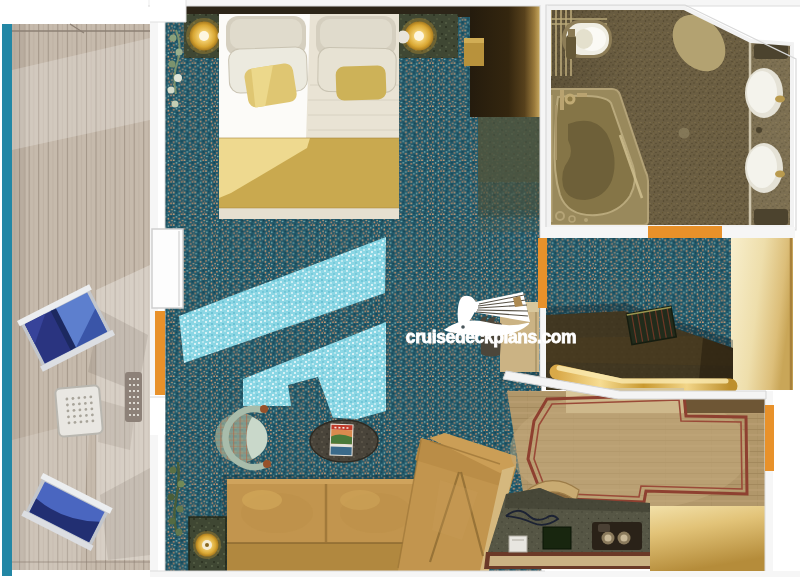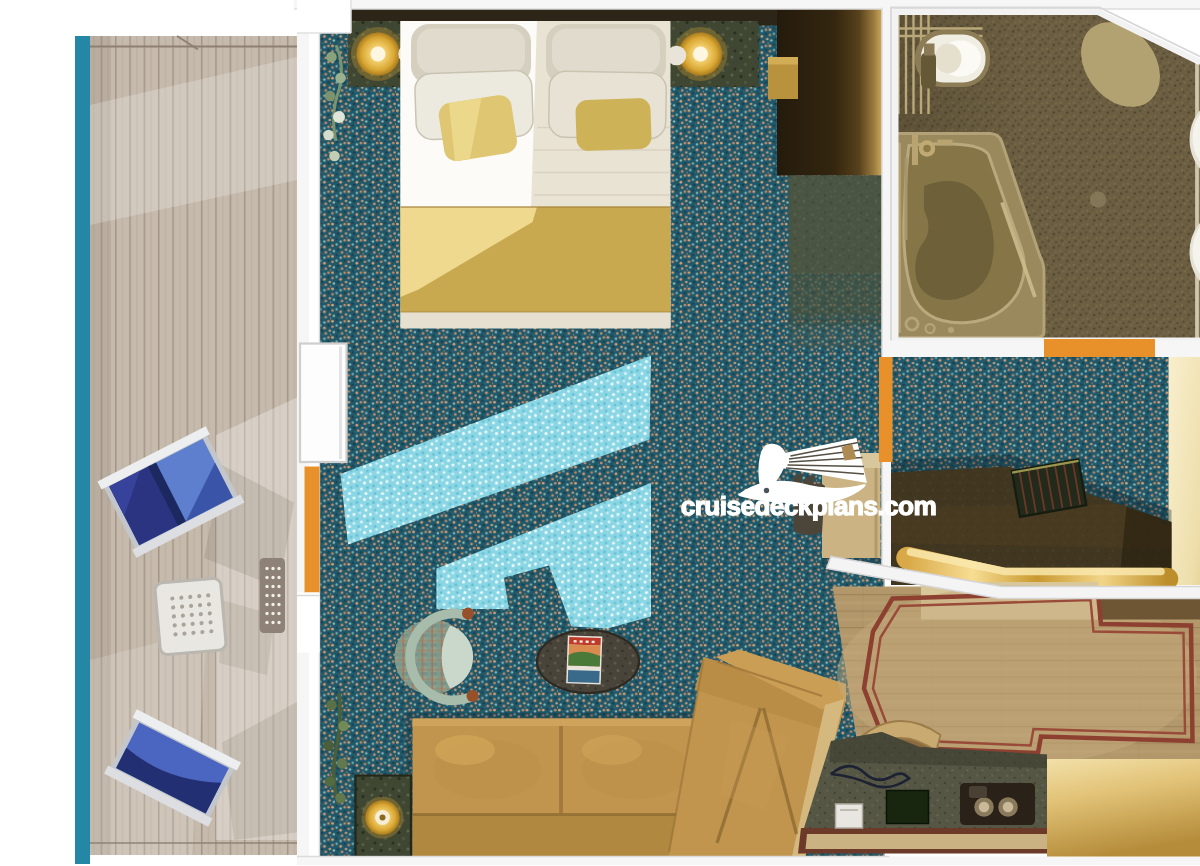--- a/index.html
+++ b/index.html
@@ -1,16 +1,16 @@
 <!DOCTYPE html>
 <html><head>
 <meta charset="utf-8">
 <style>
   html,body{margin:0;padding:0;background:#ffffff;}
-  #plan{width:660px;height:577px;position:relative;font-family:"Liberation Sans", sans-serif;padding-left:48px;}
+  #plan{width:660px;height:577px;position:relative;font-family:"Liberation Sans", sans-serif;}
 </style>
 </head>
 <body>
 <div id="plan">
 <svg width="800" height="577" viewBox="0 0 800 577" xmlns="http://www.w3.org/2000/svg">
 <defs>
   <pattern id="carpet" width="12" height="12" patternUnits="userSpaceOnUse" patternTransform="scale(0.9)">
     <rect width="12" height="12" fill="#20586a"></rect>
     <circle cx="1" cy="2" r="1" fill="#c08a66"></circle>
     <circle cx="4" cy="1" r="0.9" fill="#7fb0b0"></circle>

